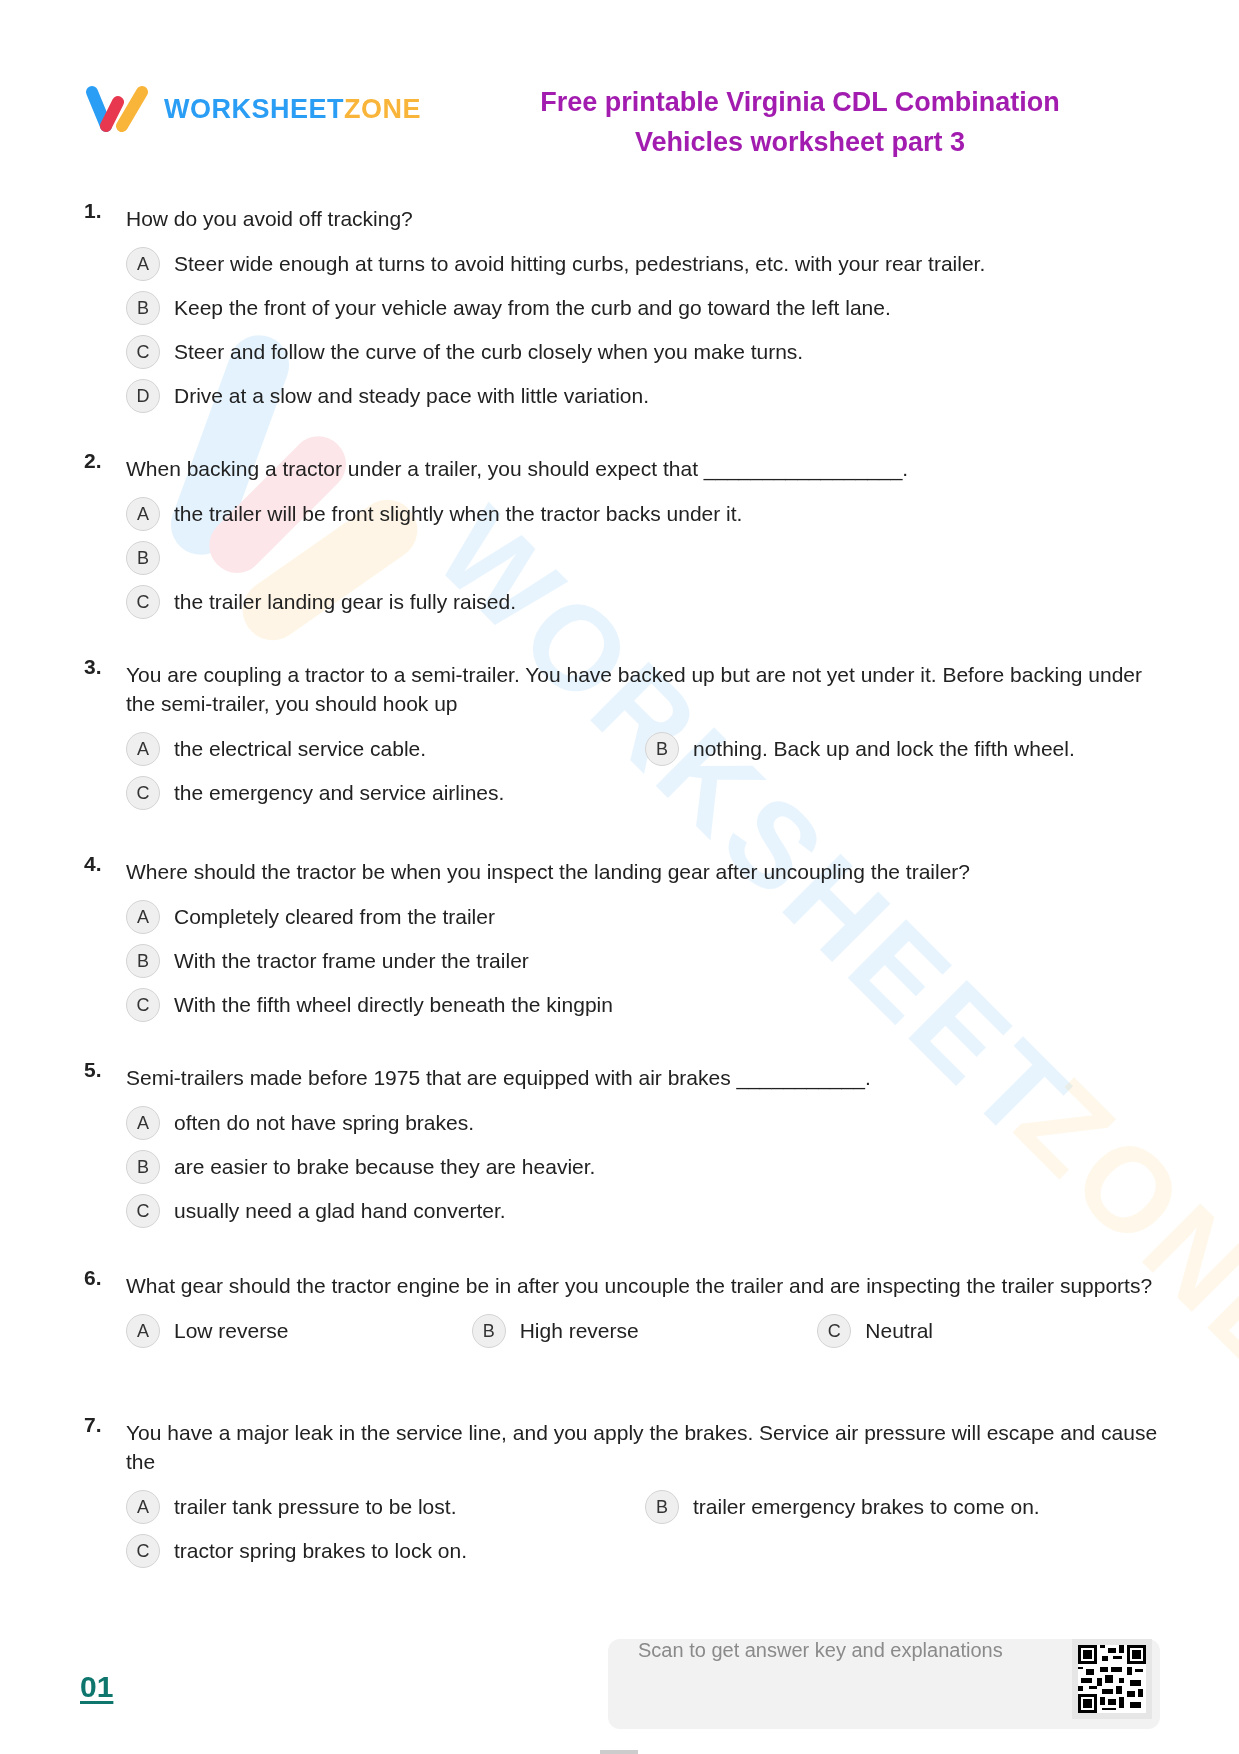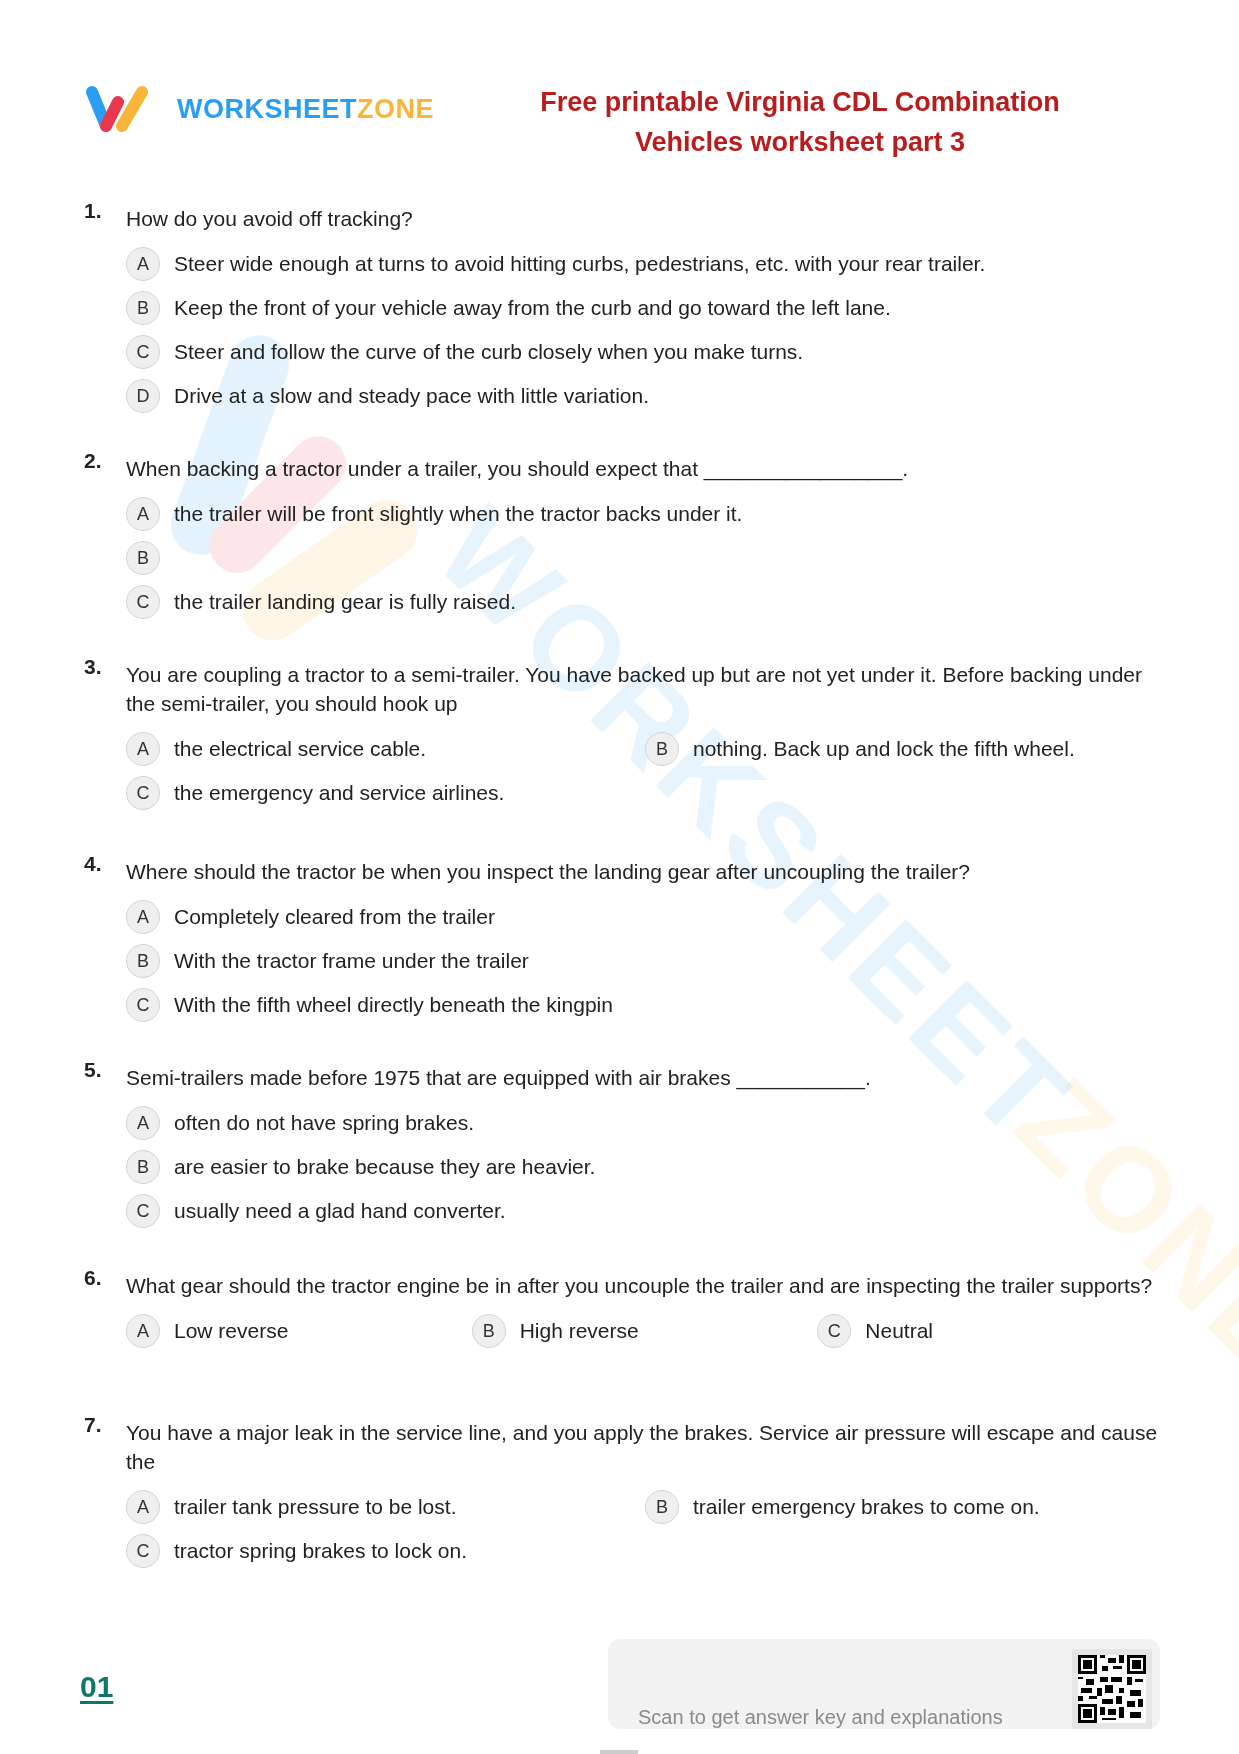--- a/index.html
+++ b/index.html
@@ -1,42 +1,42 @@
 <!DOCTYPE html>
 <html><head>
 <meta charset="utf-8">
 <style>
   html, body { margin:0; padding:0; background:#ffffff; }
   body { width:1239px; height:1754px; position:relative; overflow:hidden;
          font-family:"Liberation Sans","DejaVu Sans",sans-serif; color:#222; }
   .watermark { position:absolute; left:0; top:0; width:1239px; height:1754px; pointer-events:none; z-index:0; }
   .header { position:absolute; left:0; top:0; width:1239px; height:170px; z-index:1; }
-  .logo { position:absolute; left:84px; top:84px; display:flex; align-items:center;gap:13px; }
+  .logo { position:absolute; left:84px; top:84px; display:flex; align-items:center; }
   .logo-text { font-size:27px; font-weight:bold; letter-spacing:0.5px; margin-left:12px; }
   .logo-text .w1 { color:#2a9df4; }
   .logo-text .w2 { color:#f9b53a; }
   .title { position:absolute; left:520px; width:560px; top:82px; text-align:center;
-           font-size:27px; font-weight:bold; line-height:40px; color:#b91c1c; }
+           font-size:27px; font-weight:bold; line-height:40px; color:#a21caf; }
   .questions { position:absolute; left:0; top:0; width:1239px; z-index:1; }
   .q { position:absolute; left:84px; width:1080px; }
   .q-head { display:flex; font-size:21px; line-height:29px; color:#222; }
   .q-num { width:42px; font-weight:bold; flex:none; }
   .q-text { flex:1;margin-top:8px; }
   .opts { margin-left:42px; margin-top:9px; display:flex; flex-wrap:wrap; }
   .opt { display:flex; align-items:center; height:44px; font-size:21px; color:#222; }
   .opt.full { width:100%; }
   .opt.half { width:50%; }
   .opt.third { width:33.3%; }
   .badge { width:34px; height:34px; border-radius:50%; background:#efefef; border:1px solid #d4d4d4;
            box-sizing:border-box; display:flex; align-items:center; justify-content:center;
            font-size:18px; color:#333; margin-right:14px; flex:none; }
   .footer-num { position:absolute; left:80px; top:1670px; font-size:30px; font-weight:bold;
                 text-decoration:underline; text-underline-offset:4px; color:#0f766e; z-index:1; }
   .scan-box { position:absolute; left:608px; top:1639px; width:552px; height:90px; background:#f2f2f2;
-              border-radius:12px; z-index:1; display:flex; align-items:flex-end; }
+              border-radius:12px; z-index:1; display:flex; align-items:flex-start; }
   .scan-text { margin-left:30px; font-size:20px; color:#8a8a8a; flex:1; }
   .qr { width:80px; height:80px; background:#e6e6e6; margin-right:8px; display:flex; align-items:center; justify-content:center; }
   .page-mark { position:absolute; left:600px; top:1750px; width:38px; height:4px; background:#cccccc; }
 </style>
 </head>
 <body>
 
 <svg class="watermark" viewBox="0 0 1239 1754">
   <g opacity="0.12">
     <rect x="200" y="330" width="60" height="230" rx="30" fill="#2a9df4" transform="rotate(20 230 445)"></rect>

